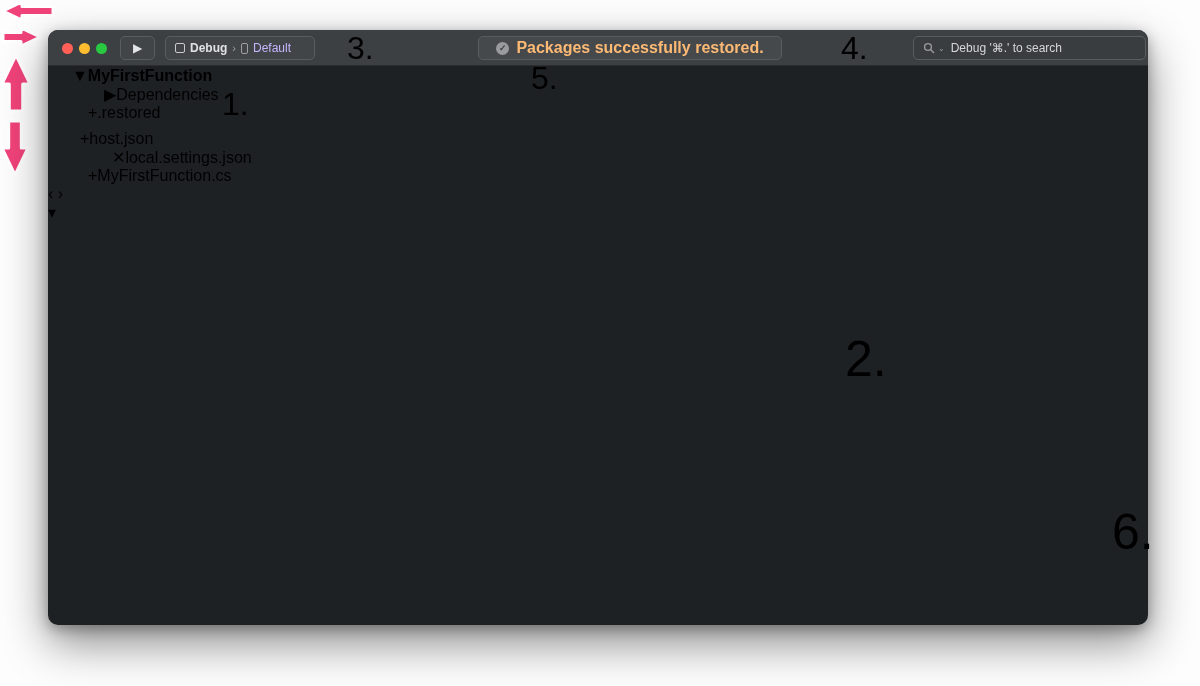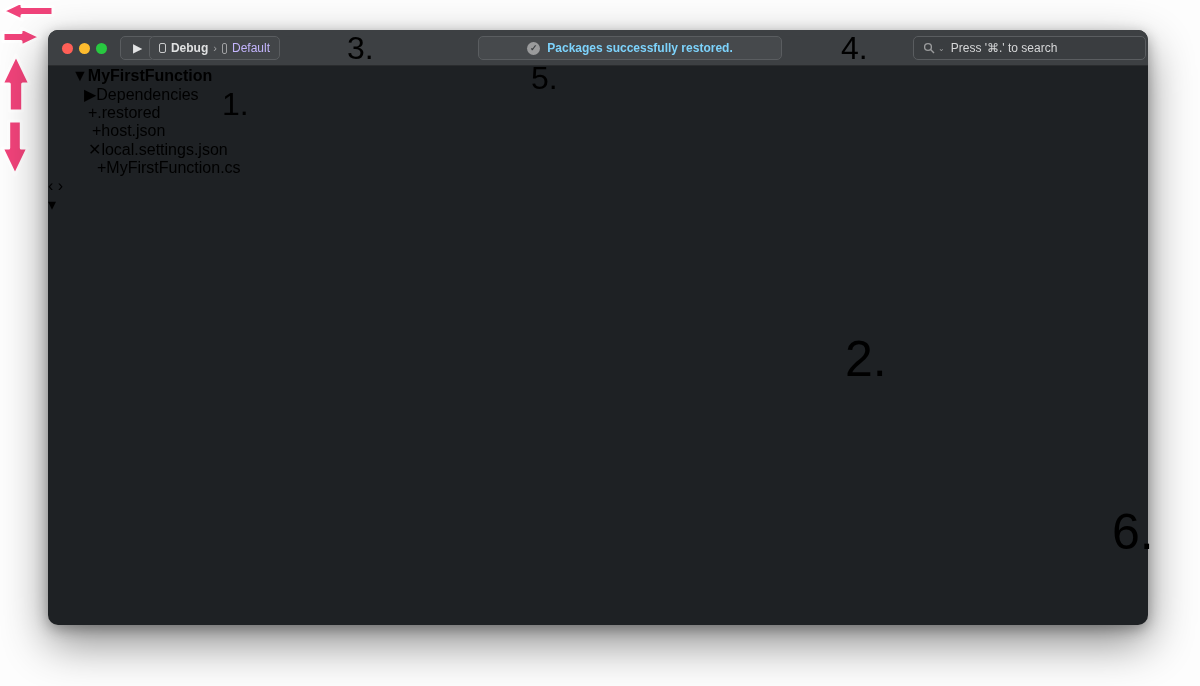--- a/index.html
+++ b/index.html
@@ -13,31 +13,31 @@
 
   .titlebar { position:absolute; left:0; top:0; width:100%; height:36px; background:#3d4043;
     border-bottom:1px solid #2a2c2e; }
   .traffic { position:absolute; top:13px; width:11px; height:11px; border-radius:50%; }
   .t-red { left:14px; background:#ff5f57; } .t-yellow { left:31px; background:#febc2e; } .t-green { left:48px; background:#28c840; }
 
   .tb-btn { position:absolute; top:6px; height:24px; border:1px solid #5a5d60; border-radius:5px;
     display:flex; align-items:center; color:#d6d7d8; font-size:12px; padding:0 9px; background:#424548; }
   .run-btn { left:72px; width:35px; justify-content:center; }
   .run-glyph { color:#e3e4e5; font-size:12px; }
-  .cfg-group { left:101px; width:131px; gap:5px; }
+  .cfg-group { left:117px; width:150px; gap:5px; }
   .mini-ic { display:inline-block; width:10px; height:10px; border:1.5px solid #c9cacb; border-radius:2px; }
   .mini-device { width:7px; height:11px; border-radius:2px; border-color:#9fa0a2; }
   .cfg-label { font-weight:bold; color:#e0e1e2; }
   .cfg-chev { color:#9fa0a2; font-size:11px; }
   .cfg-default { color:#c4b5fd; }
 
   .status-pill { left:430px; width:304px; justify-content:center; gap:7px; background:#46494c; }
   .check-circle { display:inline-flex; align-items:center; justify-content:center; width:13px; height:13px;
     border-radius:50%; background:#9a9b9c; color:#3d4043; font-size:9px; font-weight:bold; }
-  .status-text { color:#7dd3fc; font-weight:bold; font-size:12px; }
+  .status-text { color:#fdba74; font-weight:bold; font-size:16px; }
 
   .search-field { left:865px; width:233px; gap:6px; background:#3a3d40; color:#94959'; }
   .search-placeholder { color:#9a9b9c; font-size:12px; }
   .search-chev { color:#9a9b9c; font-size:8px; margin-left:-3px; }
 
   /* ---------- sidebar ---------- */
   .sidebar { position:absolute; left:0; top:36px; width:257px; height:534px; background:#35383b; border-right:1px solid #232527; }
   .sidebar-header { position:absolute; left:0; top:0; width:100%; height:27px; border-bottom:1px solid #2a2c2e;
     display:flex; align-items:center; padding:0 8px; gap:6px; }
   .sidebar-title { color:#d8d9da; font-size:12px; font-weight:bold; flex:1; }
@@ -148,39 +148,39 @@
         <span class="check-circle">✓</span>
         <span class="status-text">Packages successfully restored.</span>
       </div>
 
       <div class="tb-btn search-field">
         <svg width="12" height="12" viewBox="0 0 12 12">
           <circle cx="5" cy="5" r="3.4" fill="none" stroke="#9a9b9c" stroke-width="1.4"></circle>
           <line x1="7.6" y1="7.6" x2="11" y2="11" stroke="#9a9b9c" stroke-width="1.4"></line>
         </svg>
         <span class="search-chev">⌄</span>
-        <span class="search-placeholder">Press '⌘.' to search</span>
+        <span class="search-placeholder">Debug '⌘.' to search</span>
       </div>
     </div>
 
     <div class="sidebar">
       <div class="sidebar-header">
         <span class="ic ic-solution" style="width:11px;height:11px;"></span>
         <span class="sidebar-title">Solution</span>
         <span class="hdr-ic">⊡</span>
         <span class="hdr-ic">✕</span>
       </div>
       <div class="tree">
           <div class="tree-row selected" style="padding-left: 8px;"><span class="caret">▼</span><span class="ic ic-solution"></span><span>MyFirstFunction (master)</span></div>
           <div class="tree-row" style="padding-left: 24px;"><span class="caret">▼</span><span class="ic ic-project"></span><span style="font-weight: bold;">MyFirstFunction</span></div>
-          <div class="tree-row" style="padding-left: 36px;"><span class="caret">▶</span><span class="ic ic-folder"></span><span>Dependencies</span></div>
+          <div class="tree-row" style="padding-left: 56px;"><span class="caret">▶</span><span class="ic ic-folder"></span><span>Dependencies</span></div>
           <div class="tree-row" style="padding-left: 40px;"><span class="caret"></span><span class="ic ic-doc"><span class="badge badge-add">+</span></span><span>.restored</span></div>
-          <div class="tree-row" style="padding-left: 44px;"><span class="caret"></span><span class="ic ic-doc"><span class="badge badge-add">+</span></span><span>host.json</span></div>
-          <div class="tree-row" style="padding-left: 40px;"><span class="caret"></span><span class="ic ic-doc"><span class="badge badge-x">✕</span></span><span>local.settings.json</span></div>
-          <div class="tree-row" style="padding-left: 40px; margin-left: 9px;"><span class="caret"></span><span class="ic ic-doc"><span class="badge badge-add">+</span></span><span>MyFirstFunction.cs</span></div>
+          <div class="tree-row" style="padding-left: 32px; margin-top: 8px;"><span class="caret"></span><span class="ic ic-doc"><span class="badge badge-add">+</span></span><span>host.json</span></div>
+          <div class="tree-row" style="padding-left: 40px; margin-left: 24px;"><span class="caret"></span><span class="ic ic-doc"><span class="badge badge-x">✕</span></span><span>local.settings.json</span></div>
+          <div class="tree-row" style="padding-left: 40px;"><span class="caret"></span><span class="ic ic-doc"><span class="badge badge-add">+</span></span><span>MyFirstFunction.cs</span></div>
         </div>
     </div>
 
     <div class="editor-col">
       <div class="tabstrip">
         <div class="nav-arrows">
           <span>‹</span>
           <span>›</span>
         </div>
         <span class="tab-list-chev">▾</span>

